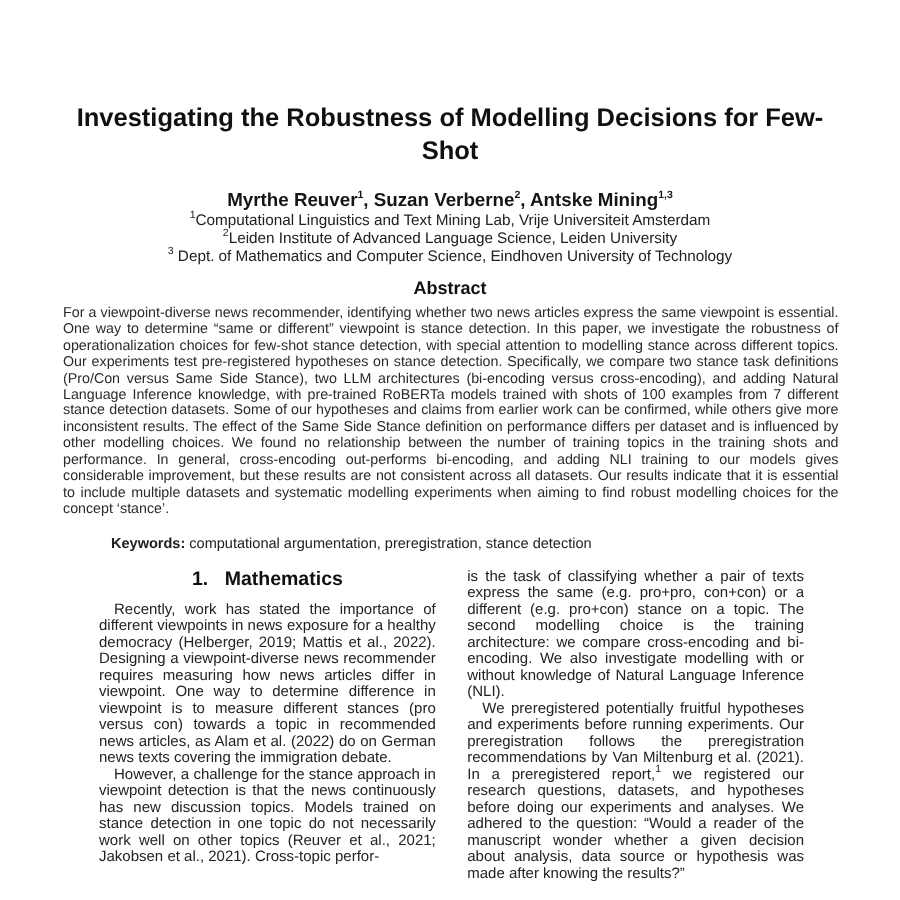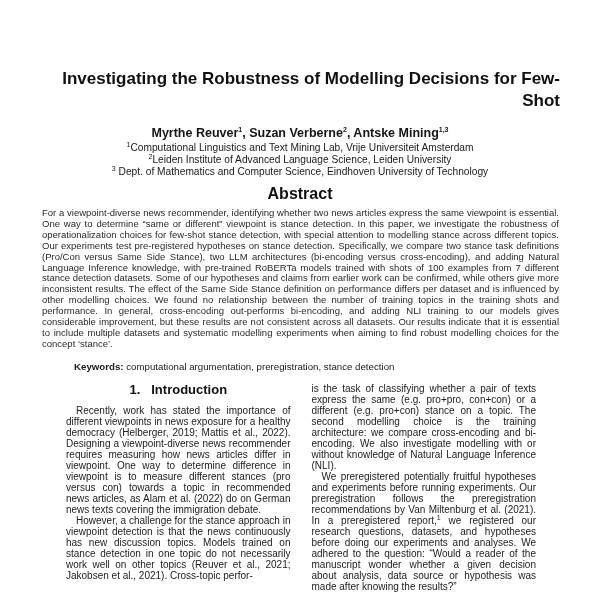--- a/index.html
+++ b/index.html
@@ -12,21 +12,21 @@
     overflow: hidden;
   }
   .page {
     position: relative;
     width: 600px; height: 600px;
     background: #ffffff;
     overflow: hidden;
   }
   .title {
     margin: 68px 40px 0;
-    text-align: right;
+    text-align: center;
     font-size: 17px;
     font-weight: bold;
     line-height: 22px;
     color: #101010;
   }
   .title span { display: block; }
   .authors {
     margin-top: 14px;
     text-align: center;
     font-size: 12.5px;
@@ -44,21 +44,21 @@
   .emails {
     margin-top: 1px;
     text-align: center;
     font-family: "Liberation Mono", monospace;
     font-size: 9.3px;
     color: #252525;
   }
   .abs-head {
     margin-top: 7px;
     text-align: center;
-    font-size: 16px;
+    font-size: 12px;
     font-weight: bold;
     color: #101010;
   }
   .abs-body {
     margin: 5px 41px 0 42px;
     font-size: 9.5px;
     line-height: 10.9px;
     text-align: justify;
     color: #2a2a2a;
   }
@@ -118,21 +118,21 @@
   <p class="abs-body">For a viewpoint-diverse news recommender, identifying whether two news articles express the same viewpoint is essential. One way to determine “same or different” viewpoint is stance detection. In this paper, we investigate the robustness of operationalization choices for few-shot stance detection, with special attention to modelling stance across different topics. Our experiments test pre-registered hypotheses on stance detection. Specifically, we compare two stance task definitions (Pro/Con versus Same Side Stance), two LLM architectures (bi-encoding versus cross-encoding), and adding Natural Language Inference knowledge, with pre-trained RoBERTa models trained with shots of 100 examples from 7 different stance detection datasets. Some of our hypotheses and claims from earlier work can be confirmed, while others give more inconsistent results. The effect of the Same Side Stance definition on performance differs per dataset and is influenced by other modelling choices. We found no relationship between the number of training topics in the training shots and performance. In general, cross-encoding out-performs bi-encoding, and adding NLI training to our models gives considerable improvement, but these results are not consistent across all datasets. Our results indicate that it is essential to include multiple datasets and systematic modelling experiments when aiming to find robust modelling choices for the concept ‘stance’.</p>
 
   <p class="keywords">
     <span class="kw-label">Keywords:</span><span> computational argumentation, preregistration, stance detection</span>
   </p>
 
   <div class="columns">
 
     <div class="col">
       <h2 class="sec-head">
-        <span class="sec-num">1.</span><span>Introduction</span>
+        <span class="sec-num">1.</span><span>Mathematics</span>
       </h2>
       <p class="indent">Recently, work has stated the importance of different viewpoints in news exposure for a healthy democracy (Helberger, 2019; Mattis et al., 2022). Designing a viewpoint-diverse news recommender requires measuring how news articles differ in viewpoint. One way to determine difference in viewpoint is to measure different stances (pro versus con) towards a topic in recommended news articles, as Alam et al. (2022) do on German news texts covering the immigration debate.</p>
       <p class="indent">However, a challenge for the stance approach in viewpoint detection is that the news continuously has new discussion topics. Models trained on stance detection in one topic do not necessarily work well on other topics (Reuver et al., 2021; Jakobsen et al., 2021). Cross-topic perfor-</p>
     </div>
 
     <div class="col">
       <p>is the task of classifying whether a pair of texts express the same (e.g. pro+pro, con+con) or a different (e.g. pro+con) stance on a topic. The second modelling choice is the training architecture: we compare cross-encoding and bi-encoding. We also investigate modelling with or without knowledge of Natural Language Inference (NLI).</p>
       <p class="indent"><span>We preregistered potentially fruitful hypotheses and experiments before running experiments. Our preregistration follows the preregistration recommendations by Van Miltenburg et al. (2021). In a preregistered report,</span><sup>1</sup><span> we registered our research questions, datasets, and hypotheses before doing our experiments and analyses. We adhered to the question: “Would a reader of the manuscript wonder whether a given decision about analysis, data source or hypothesis was made after knowing the results?” </span></p>
 
     </div>

